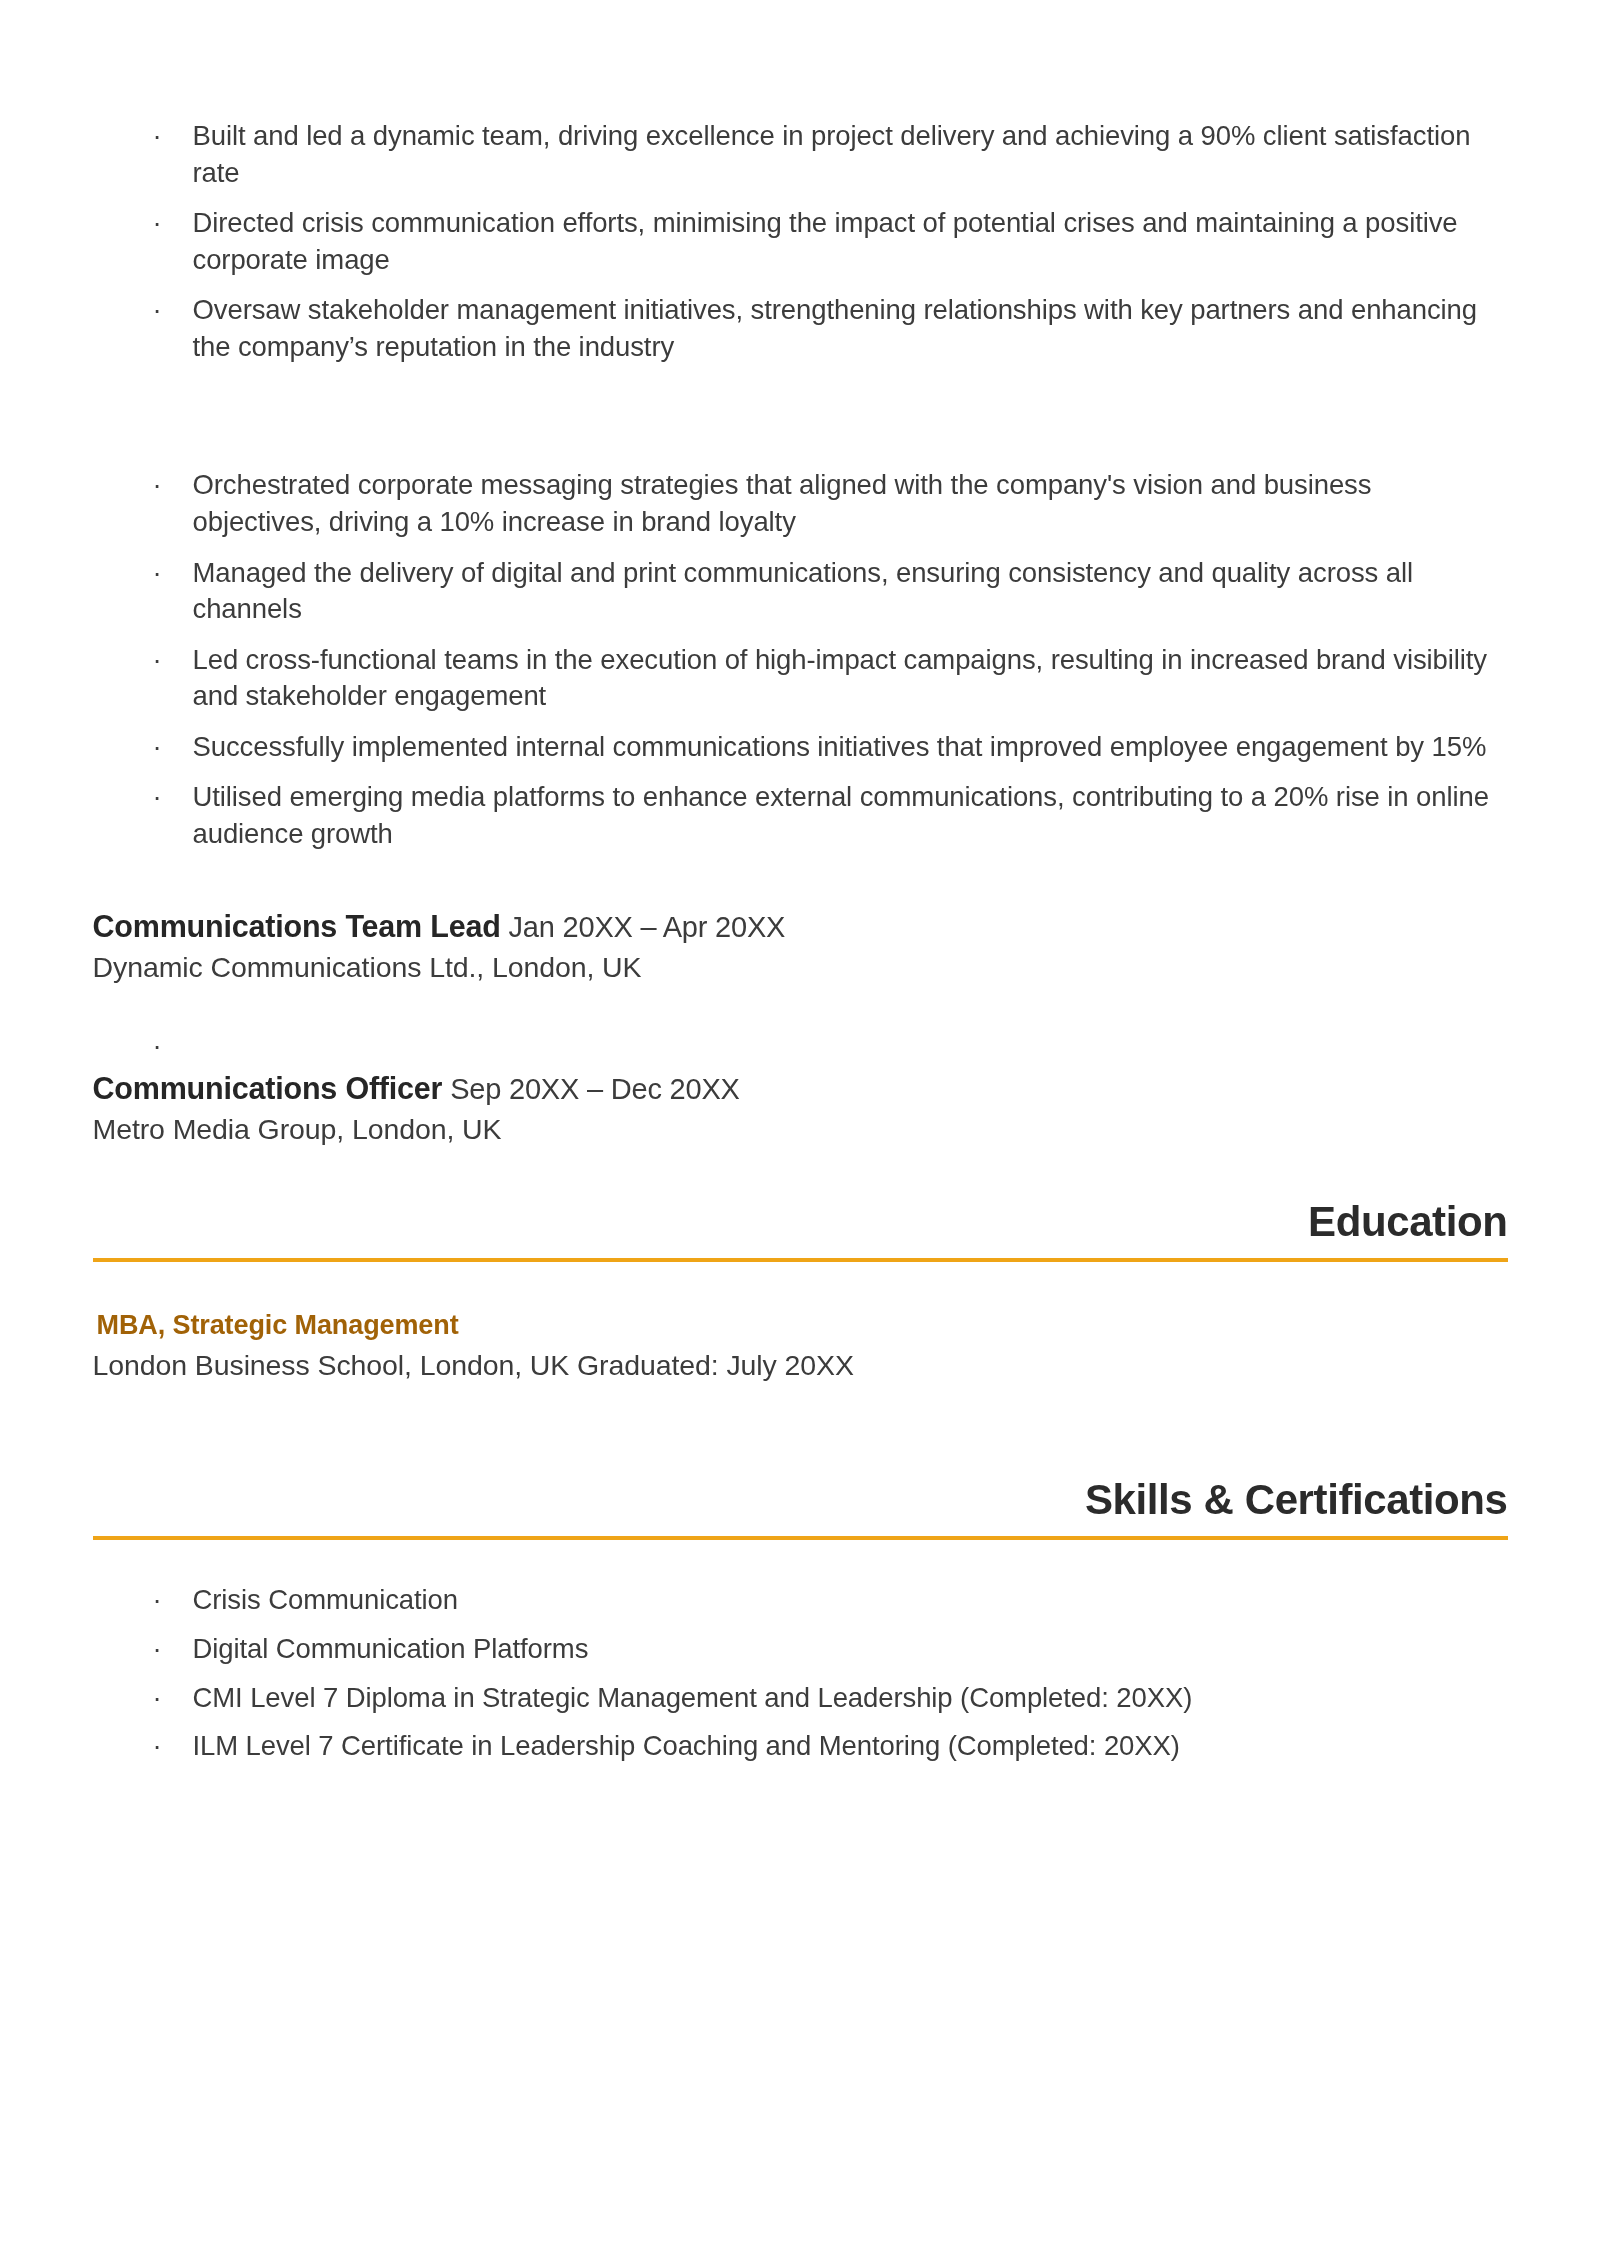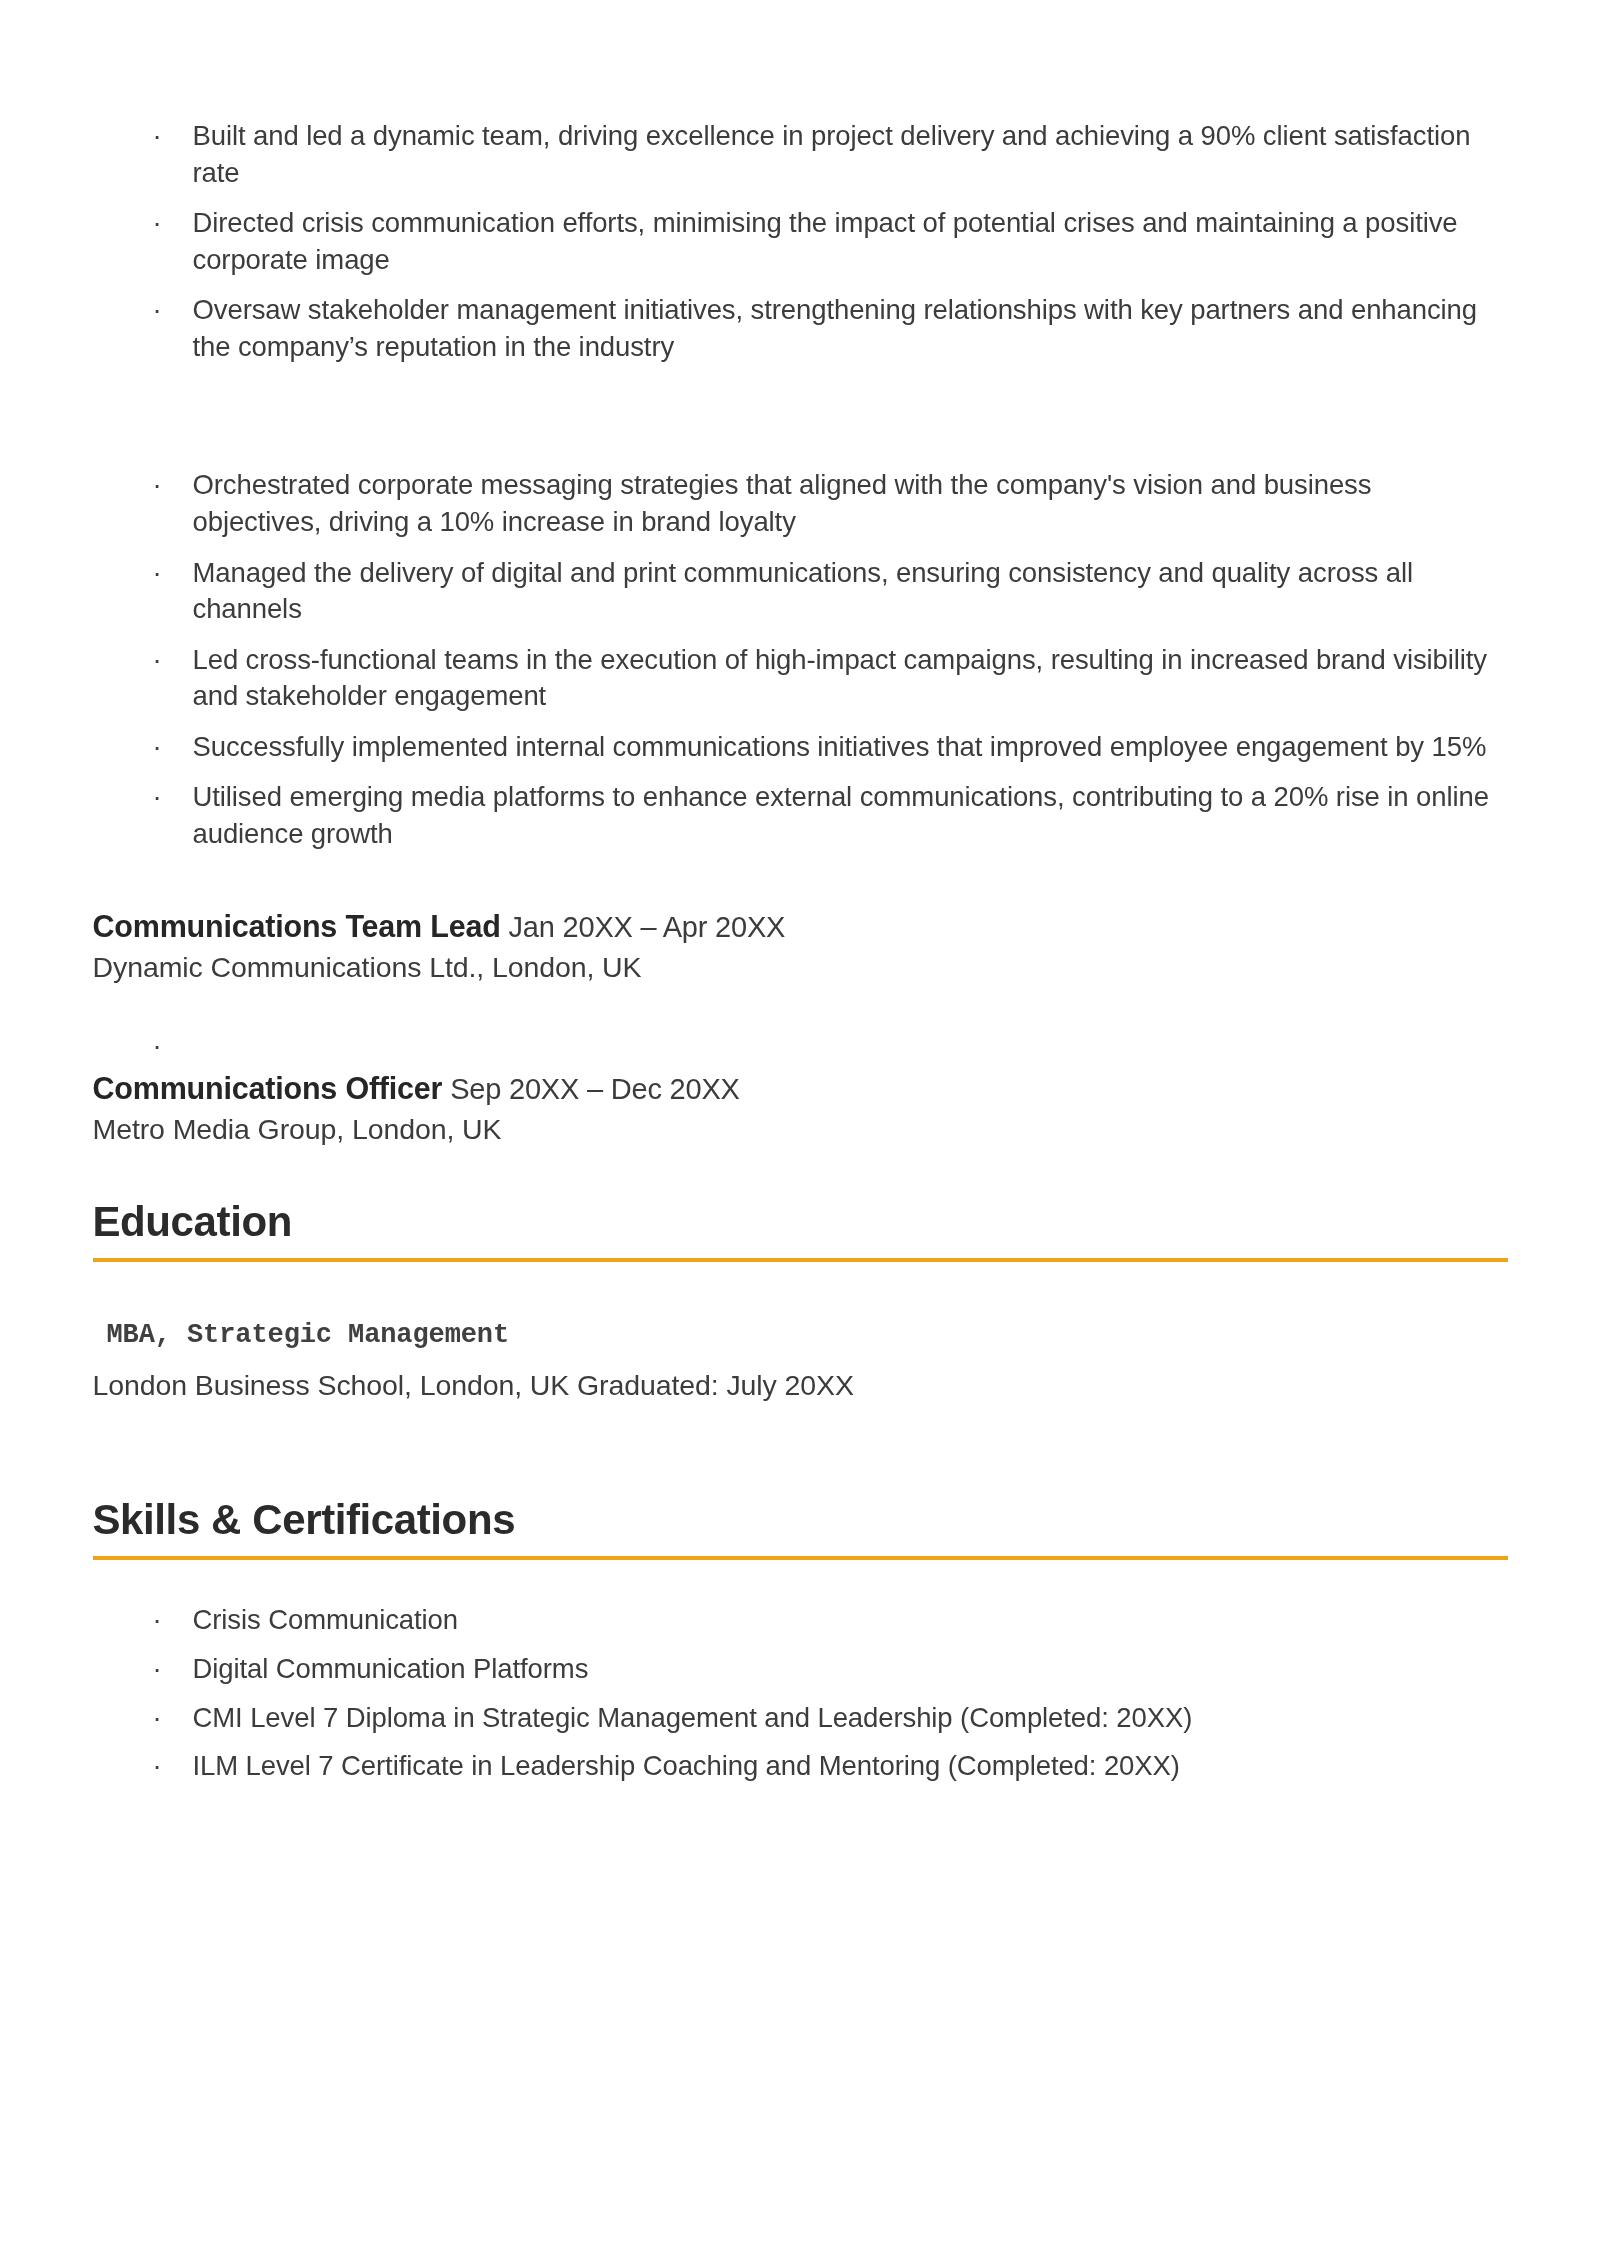--- a/index.html
+++ b/index.html
@@ -89,38 +89,38 @@
   .section {
     margin: 0;
   }
   .section-title {
     font-size: 42px;
     font-weight: bold;
     color: #2b2b2b;
     margin: 0;
     line-height: 1.15;
     letter-spacing: -0.4px;
+    text-align: right;
   }
   .section-rule {
     height: 4px;
     background: #EFA417;
     margin-top: 12px;
     width: 100%;
   }
 
   
   .edu-entry { margin: 0; }
   .edu-degree {
     font-size: 27px;
     font-weight: bold;
-    color: #404040;
+    color: #a16207;
     line-height: 1.3;
-    margin: 14px;
-    letter-spacing: -0.1px;
-    font-family: Liberation Mono, monospace;
+    margin: 4px;
+    letter-spacing: -0.1px;
   }
   .edu-school {
     font-size: 28.5px;
     color: #3c3c3c;
     line-height: 1.3;
     margin: 2px 0 0 0;
     letter-spacing: -0.1px;
   }
   .gap-34 { height: 34px; }
   .gap-42 { height: 42px; }

